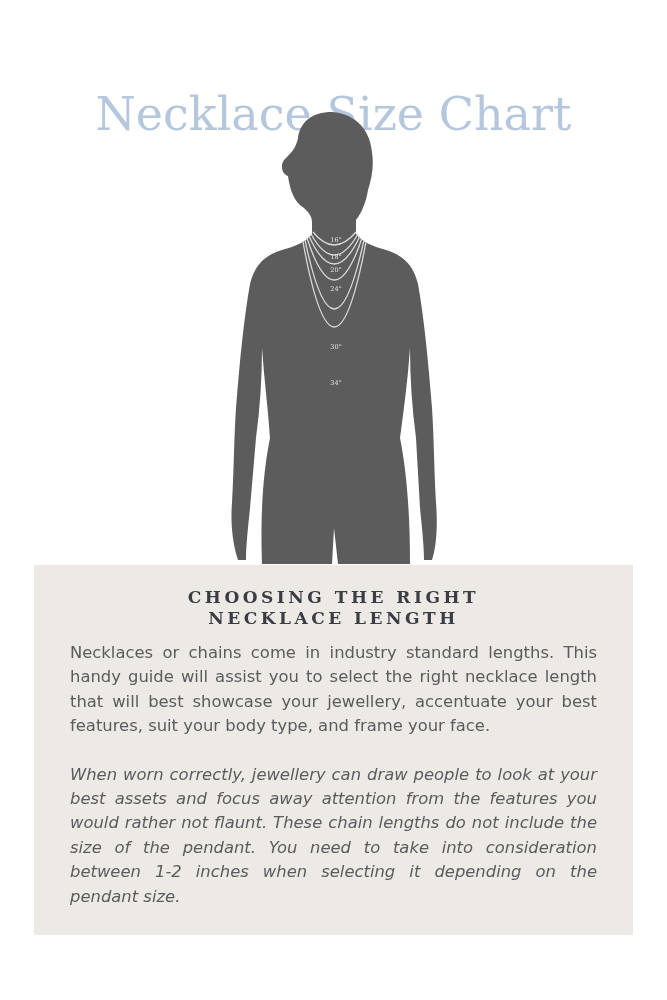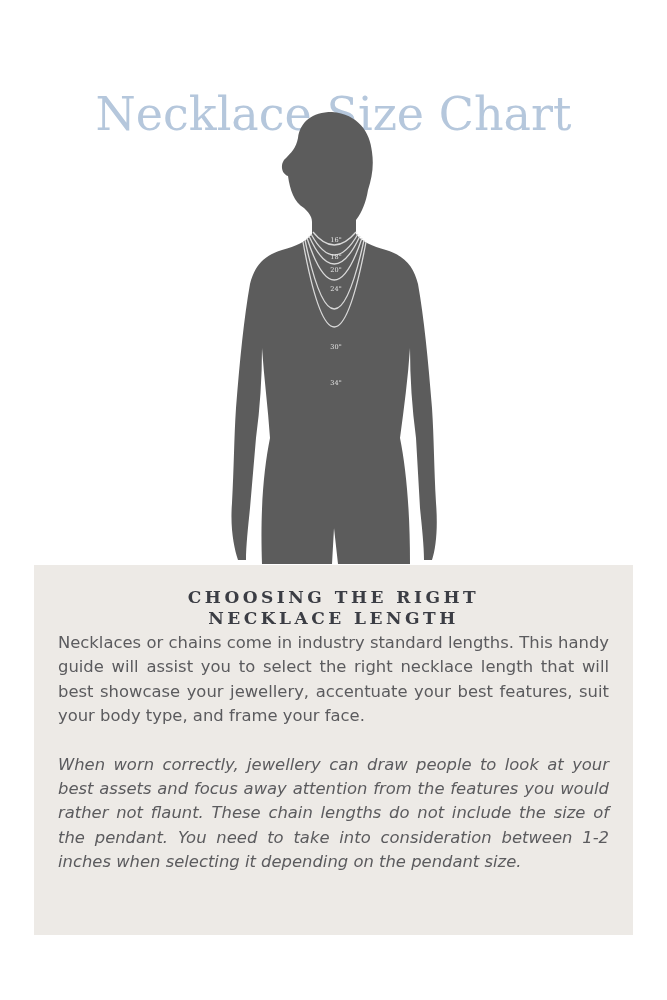--- a/index.html
+++ b/index.html
@@ -19,21 +19,21 @@
   }
   .info-heading {
     font-family:"DejaVu Serif", "Liberation Serif", serif;
     font-weight:bold; font-size:17px; letter-spacing:3.5px;
     color:#3b3d44; text-align:center; line-height:21px;
     margin:0 0 2px 0; padding:0 70px;
   }
   .info-para {
     font-family:"DejaVu Sans", "Liberation Sans", sans-serif;
     font-size:16.4px; line-height:24.4px; color:#5b5b5e;
-    text-align:justify; margin:0; font-weight:normal;
+    text-align:justify; margin:12px; font-weight:normal;
   }
   .info-para + .info-para { margin-top:24px;font-style:italic; }
 </style>
 </head>
 <body>
 
 <h1 class="title">Necklace Size Chart</h1>
 
 <div class="figure">
   <svg viewBox="0 0 230 460" xmlns="http://www.w3.org/2000/svg">

